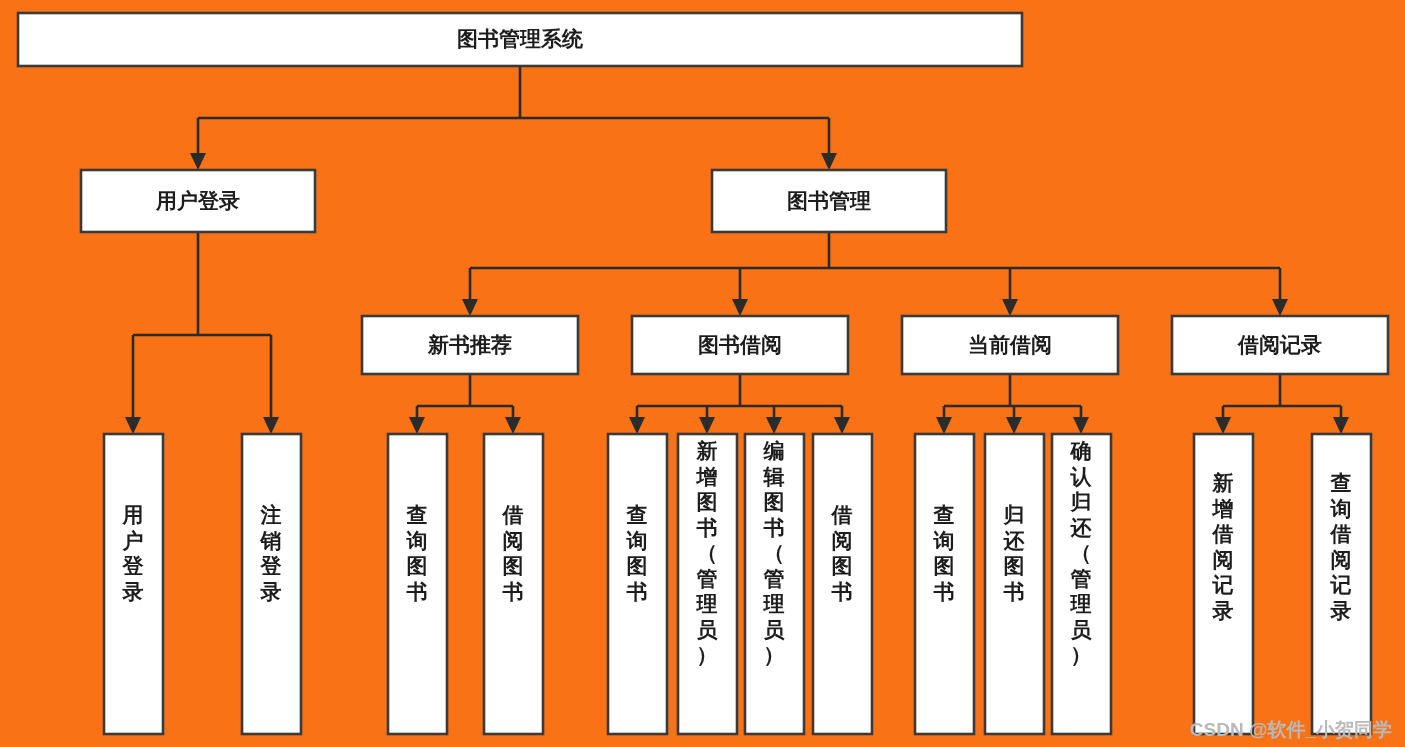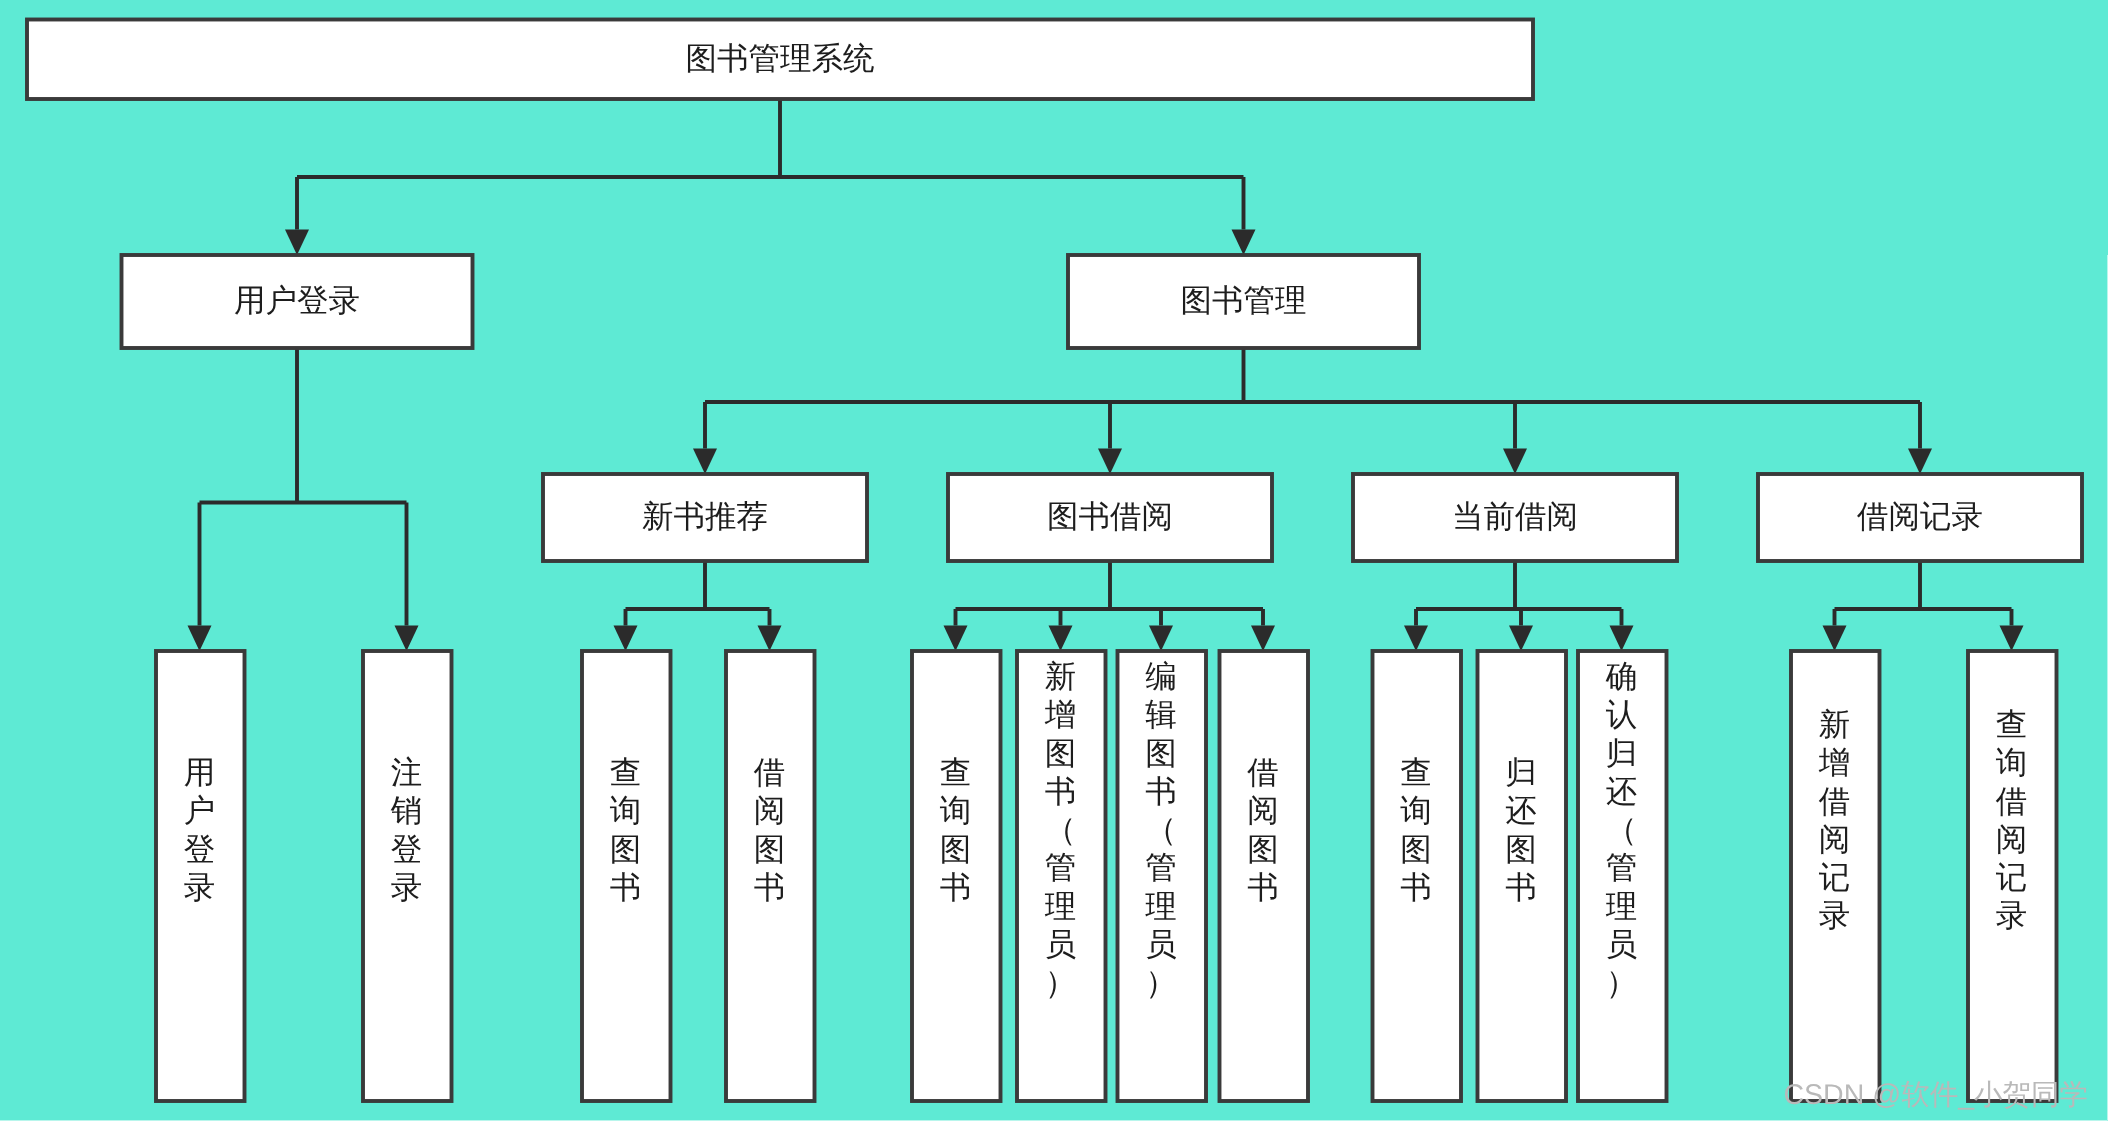--- a/index.html
+++ b/index.html
@@ -8,22 +8,23 @@
     padding: 0;
     background: #ffffff;
   }
   body {
     font-family: "Liberation Sans", "DejaVu Sans", sans-serif;
   }
   #diagram-root {
     position: relative;
     width: 1405px;
     height: 747px;
-    background: #5eead4;
+    background: #f97316;
     overflow: hidden;
+    font-weight: bold;
   }
   #diagram-svg {
     position: absolute;
     top: 0;
     left: 0;
     width: 1405px;
     height: 747px;
     display: block;
   }
   .node-box {

